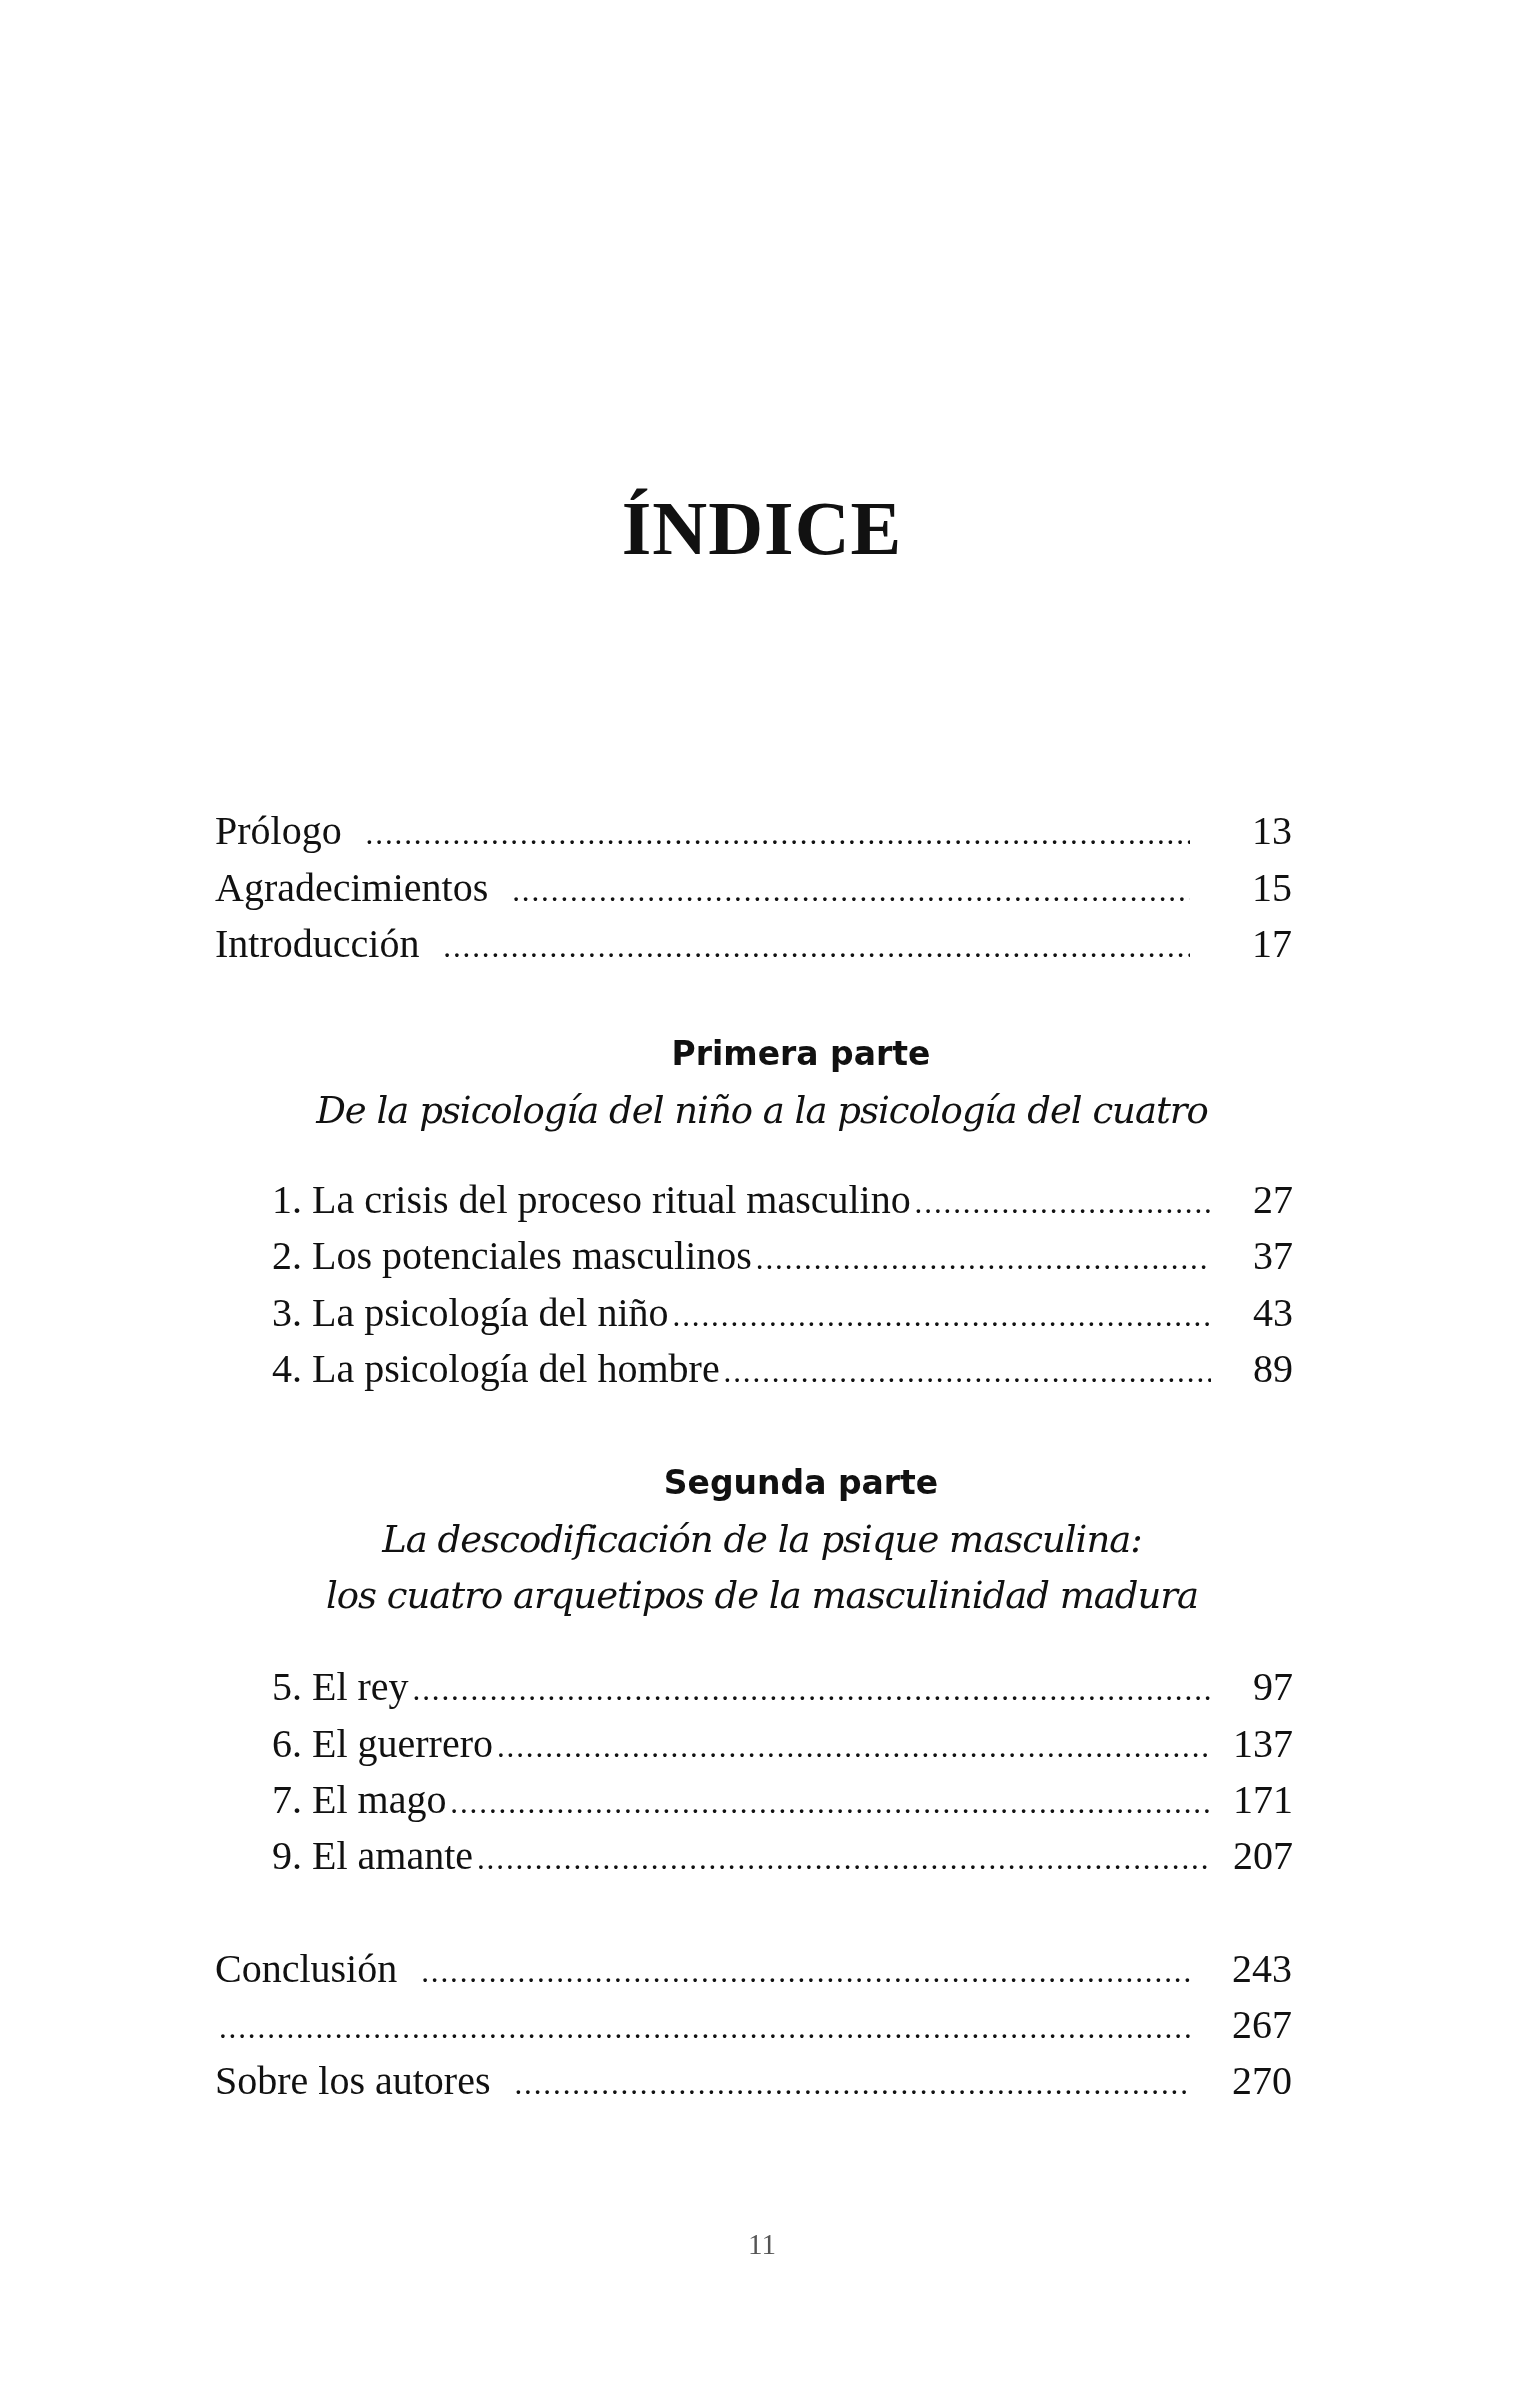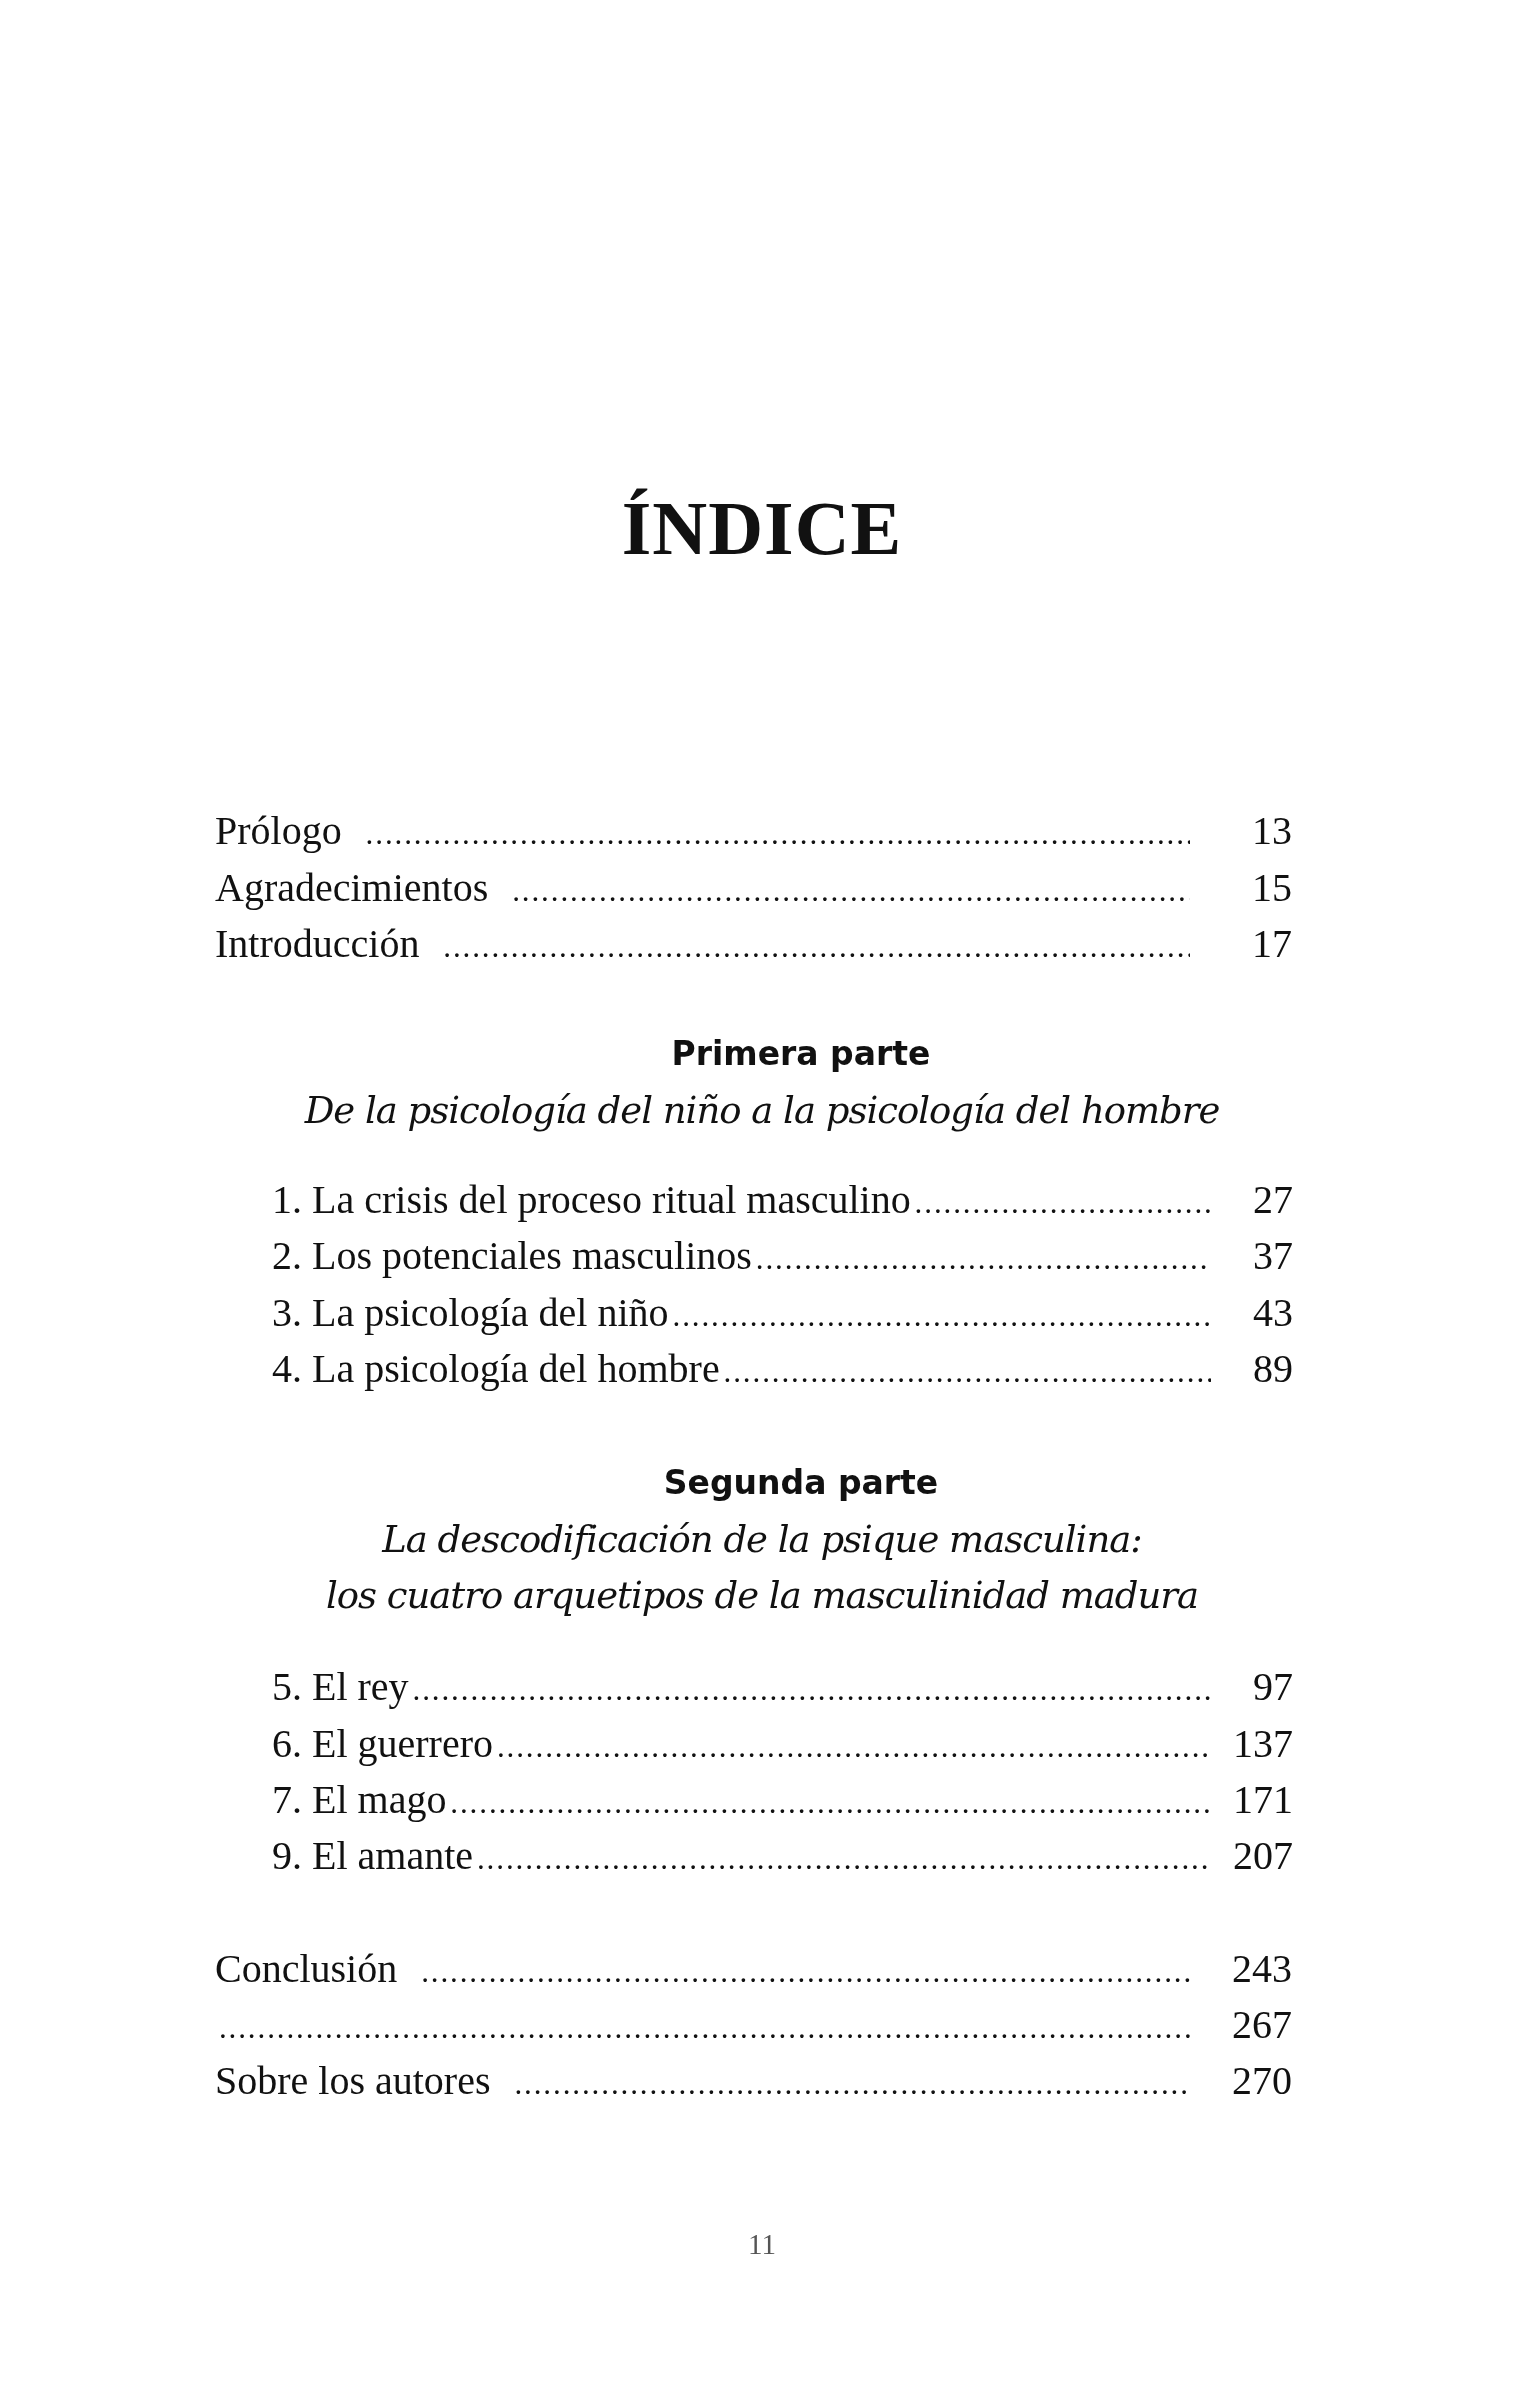--- a/index.html
+++ b/index.html
@@ -50,21 +50,21 @@
   <span class="dots">........................................................................................................................................................................</span>
   <span class="page">15</span>
 </div>
 <div class="toc-row front" style="top:916px">
   <span class="label">Introducción</span>
   <span class="dots">........................................................................................................................................................................</span>
   <span class="page">17</span>
 </div>
 
 <div class="part-head" style="top:1034px">Primera parte</div>
-<div class="part-sub" style="top:1083px">De la psicología del niño a la psicología del hombre</div>
+<div class="part-sub" style="top:1083px">De la psicología del niño a la psicología del cuatro</div>
 
 <div class="toc-row chap" style="top:1172px">
   <span class="label">1. La crisis del proceso ritual masculino</span>
   <span class="dots">........................................................................................................................................................................</span>
   <span class="page">27</span>
 </div>
 <div class="toc-row chap" style="top:1228px">
   <span class="label">2. Los potenciales masculinos</span>
   <span class="dots">........................................................................................................................................................................</span>
   <span class="page">37</span>

